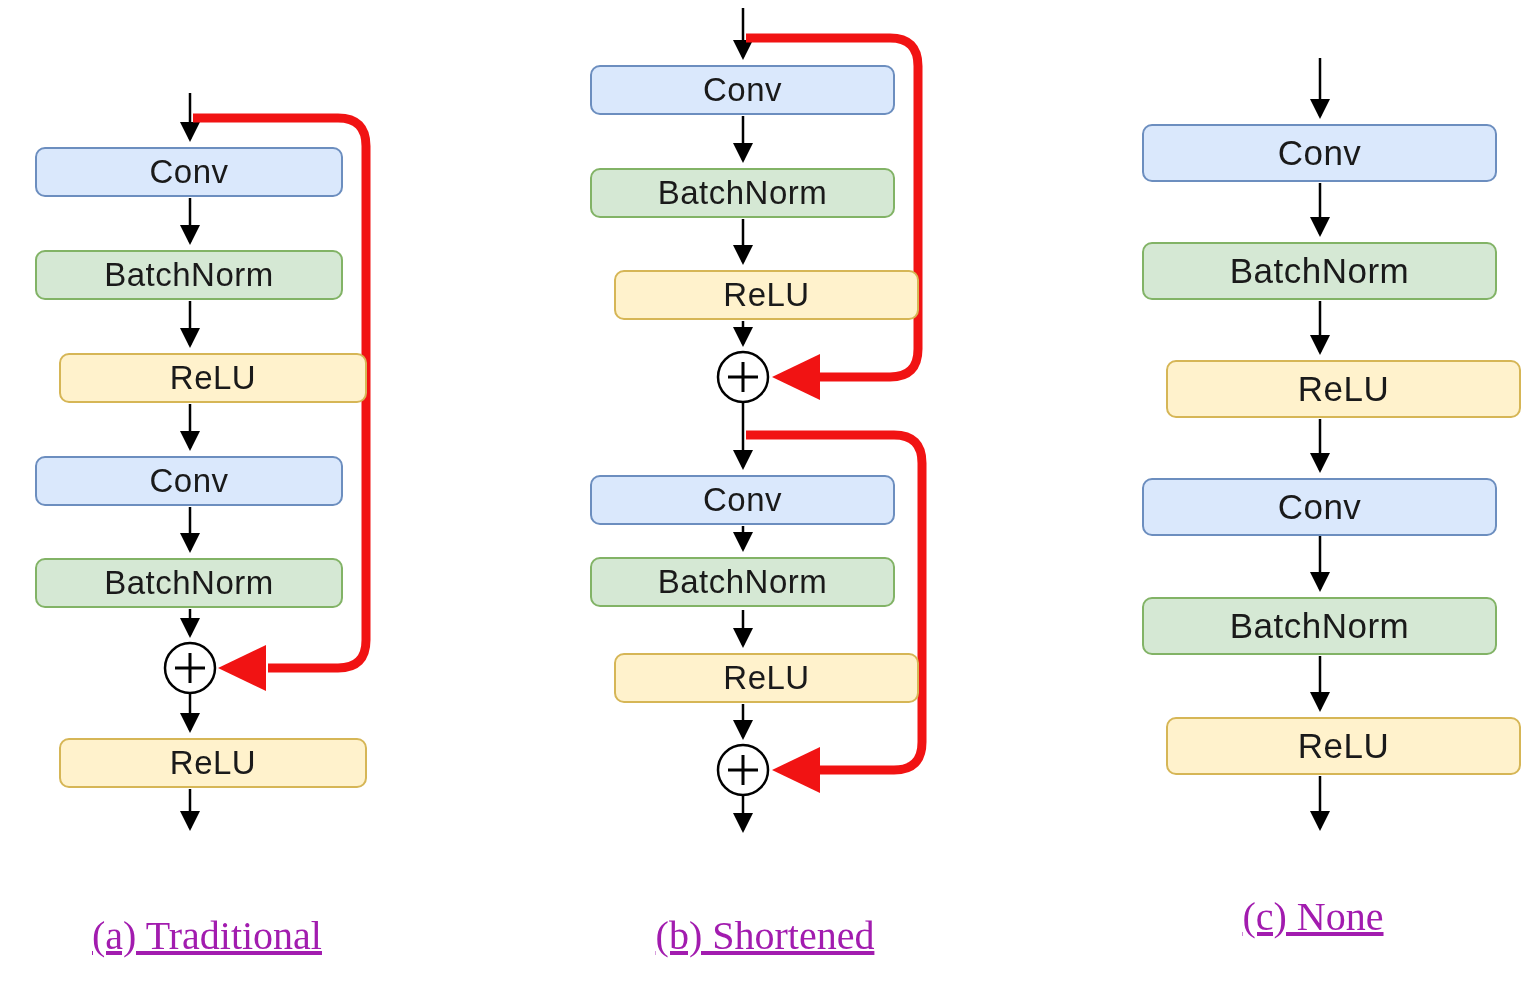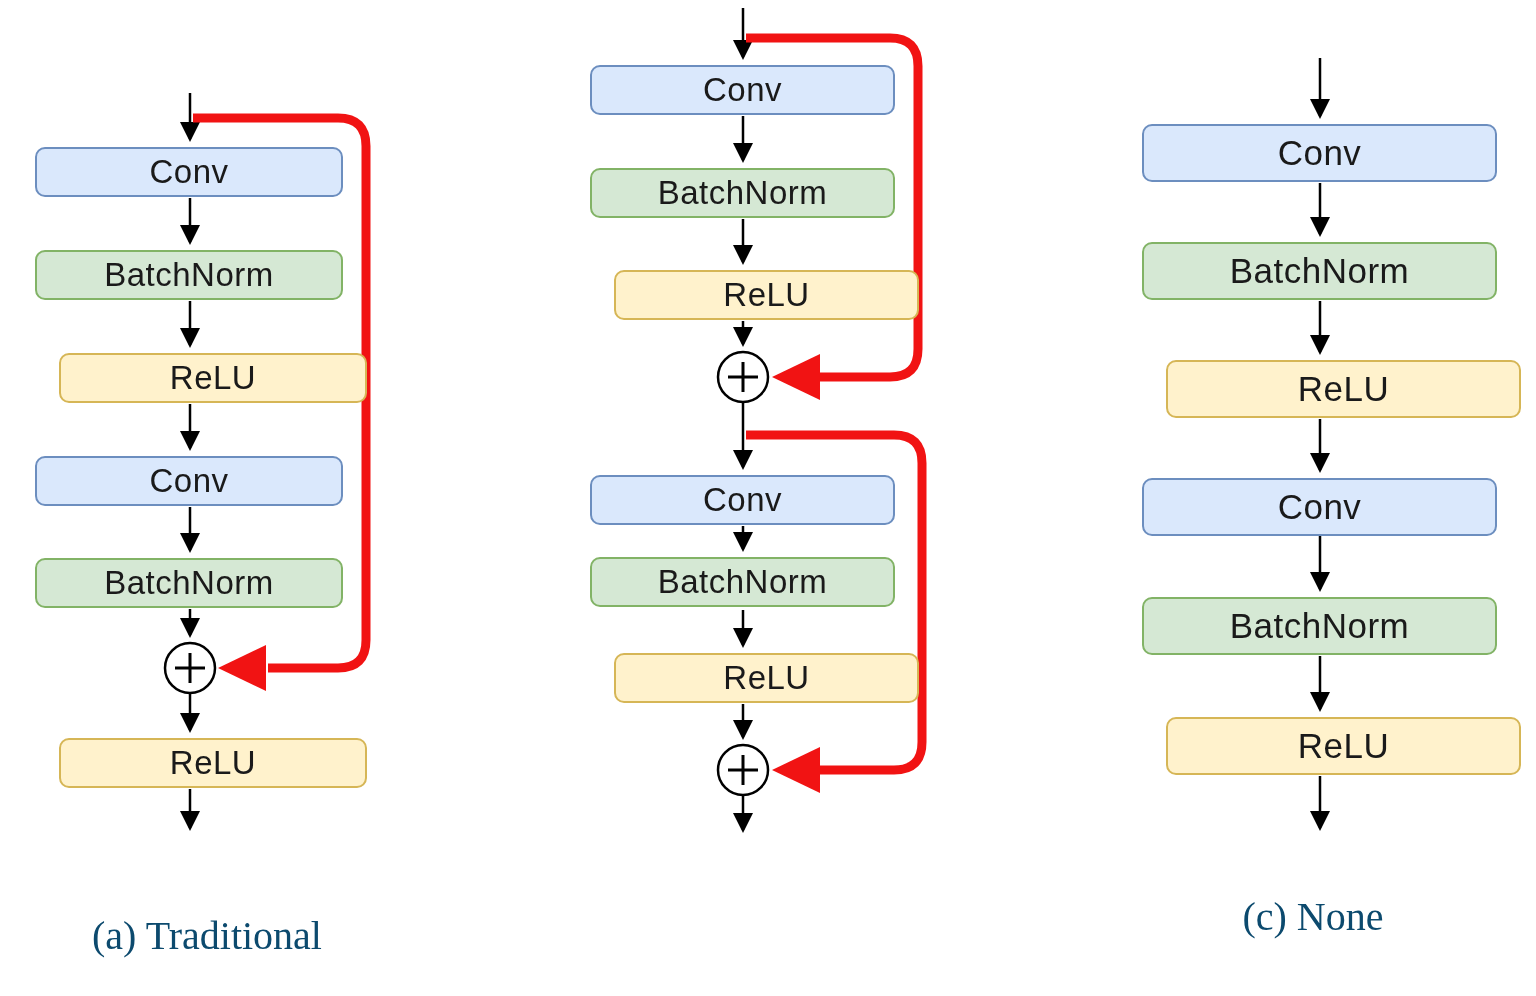--- a/index.html
+++ b/index.html
@@ -24,23 +24,24 @@
   .node.big{font-size:35px;}
   .node.conv{background:#dae8fc;border-color:#6c8ebf;}
   .node.bn{background:#d5e8d4;border-color:#82b366;}
   .node.relu{background:#fff2cc;border-color:#d6b656;margin-left:24px;}
   .caption{
     position:absolute;
     width:400px;height:60px;
     text-align:center;
     font-family:"Liberation Serif", serif;
     font-size:40px;
-    color:#0c4a6e;
+    color:#a21caf;
     line-height:60px;
     white-space:nowrap;
+    text-decoration:underline;
   }
 </style>
 </head>
 <body>
 
 <div class="canvas">
 
   <svg class="links" width="1536" height="996" viewBox="0 0 1536 996">
     <defs>
       <marker id="ah" viewBox="0 0 10 10" refX="8.5" refY="5" markerWidth="8" markerHeight="8" orient="auto-start-reverse">
@@ -123,15 +124,16 @@
   <div class="node relu" style="left:590px;top:653px;width:305px;height:50px">ReLU</div>
 
   <div class="node conv big" style="left:1142px;top:124px;width:355px;height:58px">Conv</div>
   <div class="node bn big" style="left:1142px;top:242px;width:355px;height:58px">BatchNorm</div>
   <div class="node relu big" style="left:1142px;top:360px;width:355px;height:58px">ReLU</div>
   <div class="node conv big" style="left:1142px;top:478px;width:355px;height:58px">Conv</div>
   <div class="node bn big" style="left:1142px;top:597px;width:355px;height:58px">BatchNorm</div>
   <div class="node relu big" style="left:1142px;top:717px;width:355px;height:58px">ReLU</div>
 
   <div class="caption" style="left:7px;top:906px">(a) Traditional</div>
+  <div class="caption" style="left:565px;top:906px">(b) Shortened</div>
   <div class="caption" style="left:1113px;top:887px">(c) None</div>
 
 </div>
 
 </body></html>

